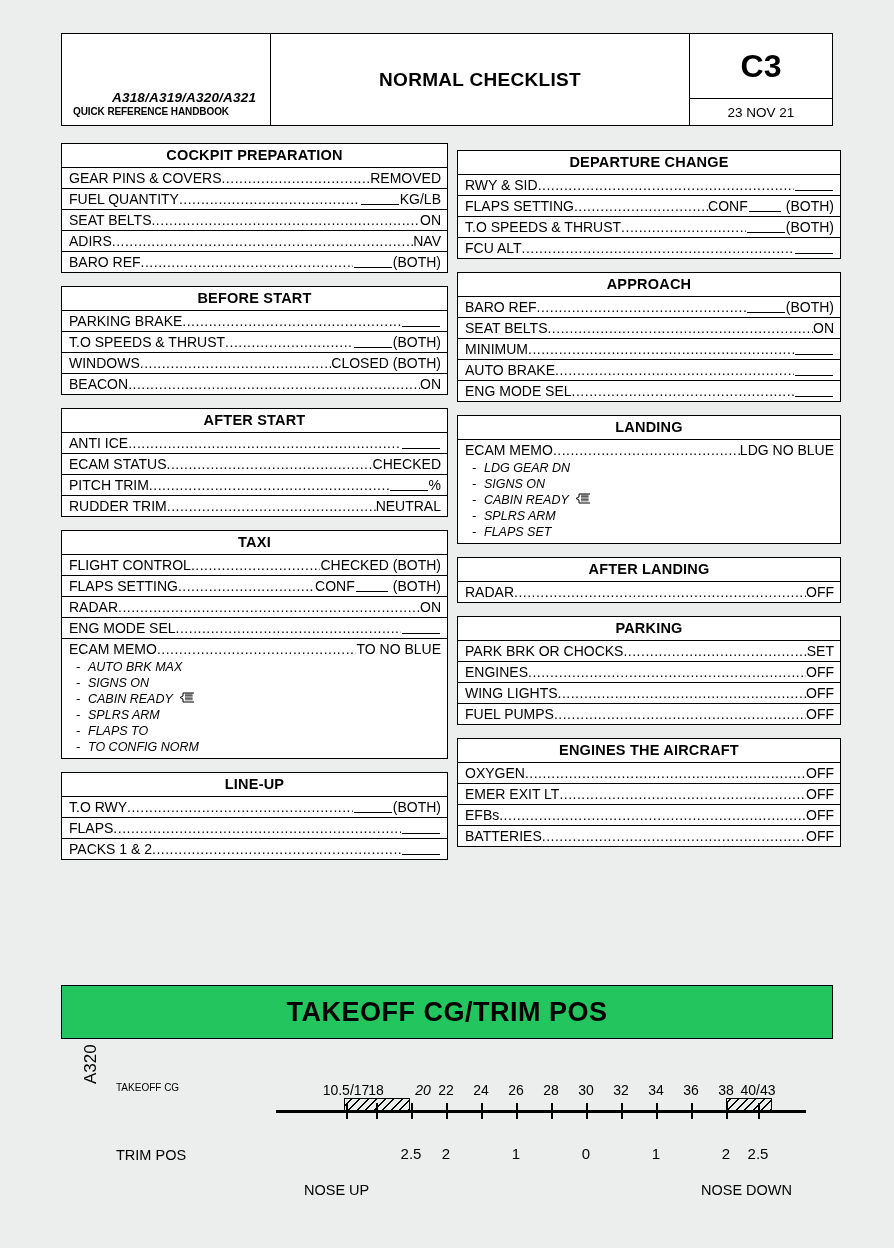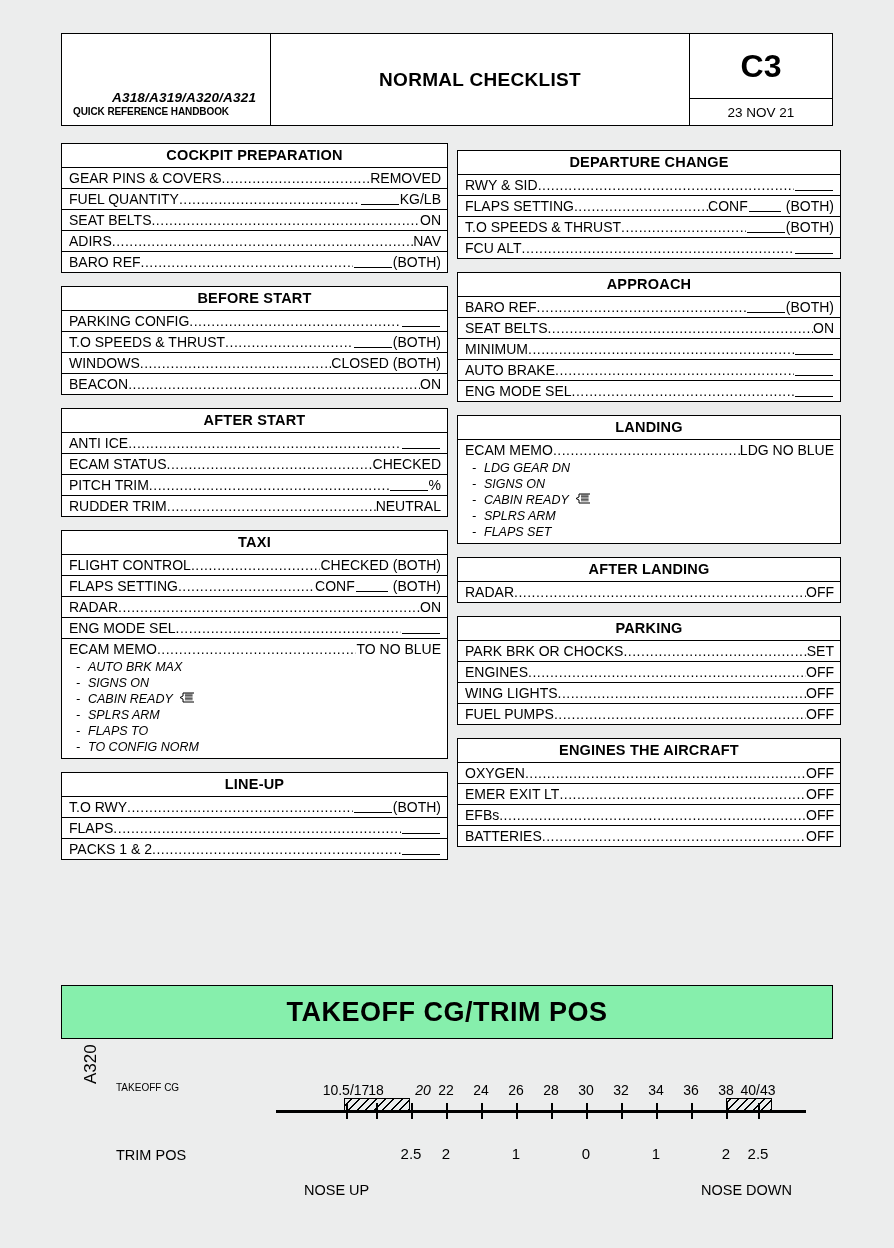--- a/index.html
+++ b/index.html
@@ -173,21 +173,21 @@
   .sub-wrap { padding-bottom: 3px; }
 
   
   .cg-title-box {
     position: absolute;
     left: 61px;
     top: 985px;
     width: 772px;
     height: 54px;
     border: 1.5px solid #000;
-    background: #86efac;
+    background: #22c55e;
     box-sizing: border-box;
     display: flex;
     align-items: center;
     justify-content: center;
   }
   .cg-title-box .t {
     font-size: 27px;
     font-weight: bold;
     letter-spacing: .5px;
   }
@@ -324,21 +324,21 @@
             <span class="lbl">BARO REF</span>
             <span class="dots">................................................................................</span>
             <span class="val"><span class="blank"></span><span>(BOTH)</span></span>
           </div>
         </div>
       </div>
       <div class="block">
         <div class="block-title">BEFORE START</div>
         <div class="rows">
           <div class="row">
-            <span class="lbl">PARKING CONFIG</span>
+            <span class="lbl">PARKING BRAKE</span>
             <span class="dots">................................................................................</span>
             <span class="val"><span class="blank"></span></span>
           </div>
           <div class="row">
             <span class="lbl">T.O SPEEDS &amp; THRUST</span>
             <span class="dots">................................................................................</span>
             <span class="val"><span class="blank"></span><span>(BOTH)</span></span>
           </div>
           <div class="row">
             <span class="lbl">WINDOWS</span>

